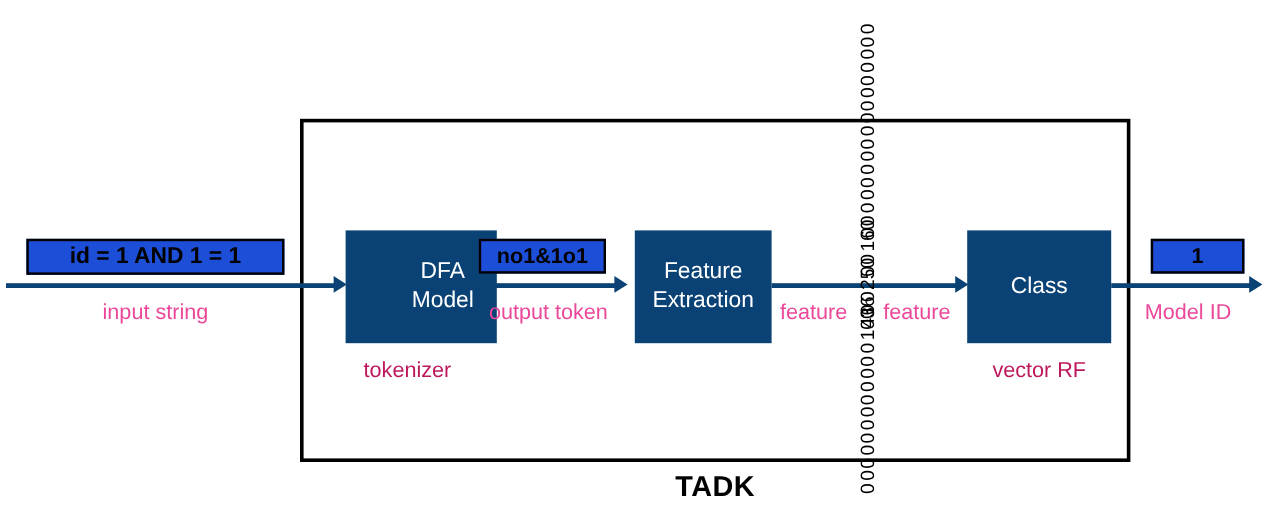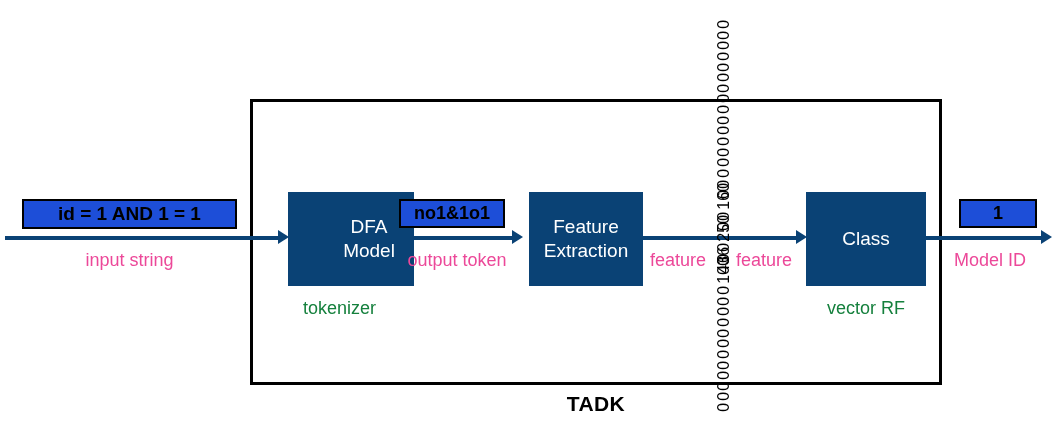--- a/index.html
+++ b/index.html
@@ -27,21 +27,21 @@
     border: 3px solid #000000;
     box-sizing: border-box;
     background: transparent;
   }
   .tadk-label {
     position: absolute;
     left: 250px;
     top: 392px;
     width: 692px;
     text-align: center;
-    font-size: 21px;
+    font-size: 24px;
     font-weight: bold;
     color: #000000;
     letter-spacing: 0.4px;
   }
   
   .block {
     position: absolute;
     background: #0A4275;
     color: #ffffff;
     display: flex;
@@ -54,21 +54,21 @@
     box-sizing: border-box;
   }
   .block span { display: block; white-space: nowrap; }
   #block-dfa      { left: 288px; top: 192px; width: 126px; height: 94px; padding-left: 36px; }
   #block-feature  { left: 529px; top: 192px; width: 114px; height: 94px; }
   #block-model    { left: 806px; top: 192px; width: 120px; height: 94px; }
   .block-sublabel {
     position: absolute;
     text-align: center;
     font-size: 18px;
-    color: #15803d;
+    color: #be185d;
     white-space: nowrap;
   }
   #sub-dfa   { left: 268px; top: 298px; width: 143px; }
   #sub-model { left: 786px; top: 298px; width: 160px; }
   
   .value-box {
     position: absolute;
     border: 2.5px solid #000000;
     background: #1d4ed8;
     color: #000000;

